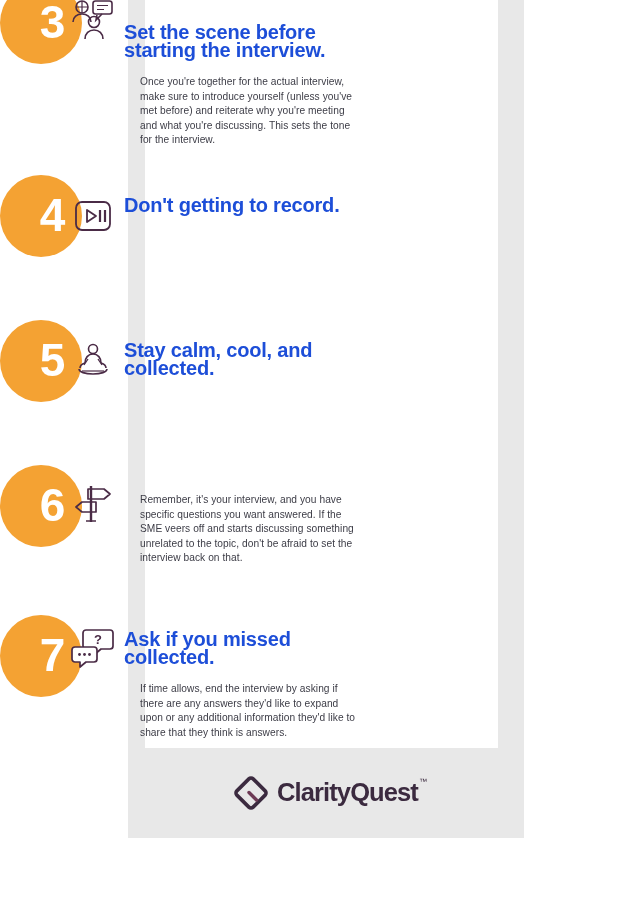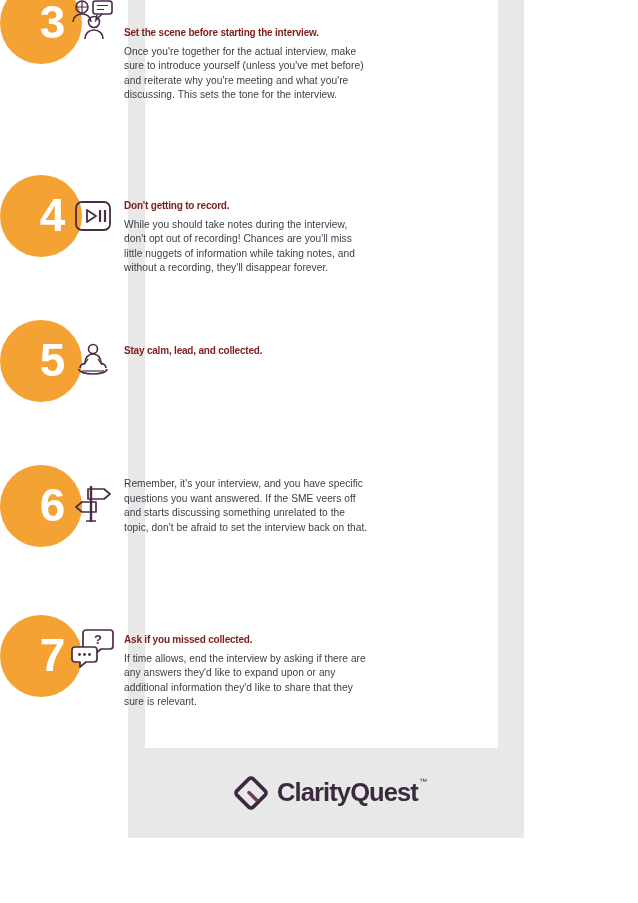--- a/index.html
+++ b/index.html
@@ -85,33 +85,33 @@
     justify-content: center;
   }
   .icon-wrap svg { display: block; }
 
   .text-col {
     position: absolute;
     left: 124px;
     width: 248px;
   }
   .item-title {
-    color: #7f1d1d;
-    font-size: 10px;
+    color: #1d4ed8;
+    font-size: 20px;
     font-weight: bold;
     line-height: 17.5px;
     letter-spacing: -0.2px;
     margin: 0 0 3px 0;
   }
   .item-body {
     color: #3c3c46;
     font-size: 10.2px;
     line-height: 14.6px;
     letter-spacing: 0.05px;
-    margin: 0;
+    margin: 16px;
   }
 
   
   #item-3 { top: -18px; }
   #item-3 .badge { top: 0px; }
   #item-3 .icon-wrap { top: 14px; }
   #item-3 .text-col { top: 42px; }
 
   #item-4 { top: 175px; }
   #item-4 .badge { top: 0px; }
@@ -207,41 +207,40 @@
       </div>
       <div class="icon-wrap">
         <svg width="40" height="34" viewBox="0 0 40 34" fill="none" stroke="#4a2b46" stroke-width="1.8">
           <rect x="3" y="3" width="34" height="28" rx="6"></rect>
           <path d="M14 11l9 6-9 6z" stroke-linejoin="round"></path>
           <path d="M27 11v12M32 11v12" stroke-width="2.2"></path>
         </svg>
       </div>
       <div class="text-col">
         <p class="item-title">Don't getting to record.</p>
-        <p class="item-body">While you should take notes during the interview, don't opt out of recording! Chances are you'll miss little nuggets of information while taking notes, and without a recording, they'll disappear forever.</p>
       </div>
     </div>
 
     <div class="item" id="item-5">
       <div class="badge">
         <span class="badge-num">5</span>
       </div>
       <div class="icon-wrap">
         <svg width="38" height="36" viewBox="0 0 38 36" fill="none" stroke="#4a2b46" stroke-width="1.6">
           <circle cx="19" cy="7" r="4.5"></circle>
           <path d="M19 12c-5 0-8 4-8 9"></path>
           <path d="M19 12c5 0 8 4 8 9"></path>
           <path d="M11 21c-3 1-5 3-5 5M27 21c3 1 5 3 5 5"></path>
           <path d="M5 27c0 3 6 5 14 5s14-2 14-5"></path>
           <path d="M8 29h22" stroke-width="1.2"></path>
           <path d="M14 17l-4 6M24 17l4 6" stroke-width="1.3"></path>
         </svg>
       </div>
       <div class="text-col">
-        <p class="item-title">Stay calm, lead, and collected.</p>
+        <p class="item-title">Stay calm, cool, and collected.</p>
       </div>
     </div>
 
     <div class="item" id="item-6">
       <div class="badge">
         <span class="badge-num">6</span>
       </div>
       <div class="icon-wrap">
         <svg width="44" height="40" viewBox="0 0 44 40" fill="none" stroke="#4a2b46" stroke-width="1.7">
           <path d="M17 5h16l6 5-6 5H17z" stroke-linejoin="round"></path>
@@ -264,21 +263,21 @@
           <path d="M15 3h24a3 3 0 013 3v13a3 3 0 01-3 3h-9l-7 6v-6h-8a3 3 0 01-3-3V6a3 3 0 013-3z" stroke-linejoin="round" fill="#ffffff"></path>
           <text x="27" y="17" font-family="Liberation Sans, sans-serif" font-size="13" font-weight="bold" fill="#4a2b46" stroke="none" text-anchor="middle">?</text>
           <path d="M4 20h19a3 3 0 013 3v9a3 3 0 01-3 3h-8l-6 5v-5H4a3 3 0 01-3-3v-9a3 3 0 013-3z" stroke-linejoin="round" fill="#ffffff"></path>
           <circle cx="8.5" cy="27.5" r="1.4" fill="#4a2b46" stroke="none"></circle>
           <circle cx="13.5" cy="27.5" r="1.4" fill="#4a2b46" stroke="none"></circle>
           <circle cx="18.5" cy="27.5" r="1.4" fill="#4a2b46" stroke="none"></circle>
         </svg>
       </div>
       <div class="text-col">
         <p class="item-title">Ask if you missed collected.</p>
-        <p class="item-body">If time allows, end the interview by asking if there are any answers they'd like to expand upon or any additional information they'd like to share that they sure is relevant.</p>
+        <p class="item-body">If time allows, end the interview by asking if there are any answers they'd like to expand upon or any additional information they'd like to share that they think is answers.</p>
       </div>
     </div>
 
   </div>
 
   <div id="footer">
     <div id="logo">
       <svg id="logo-mark" width="34" height="34" viewBox="0 0 34 34" fill="none">
         <rect x="5.5" y="5.5" width="23" height="23" rx="3" transform="rotate(45 17 17)" stroke="#3b2a3f" stroke-width="3.6"></rect>
         <path d="M15 16.5l7.5 7.5" stroke="#6d3a55" stroke-width="3.4" stroke-linecap="round"></path>

